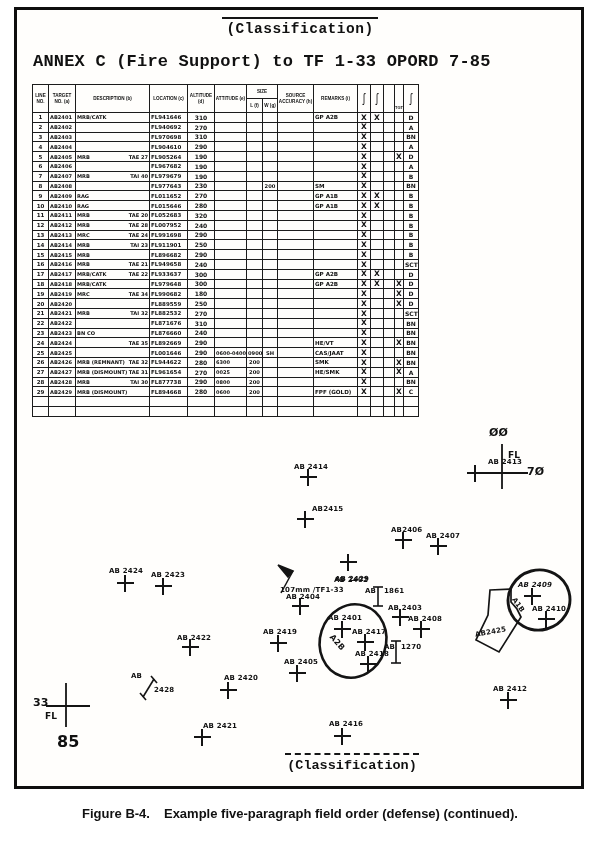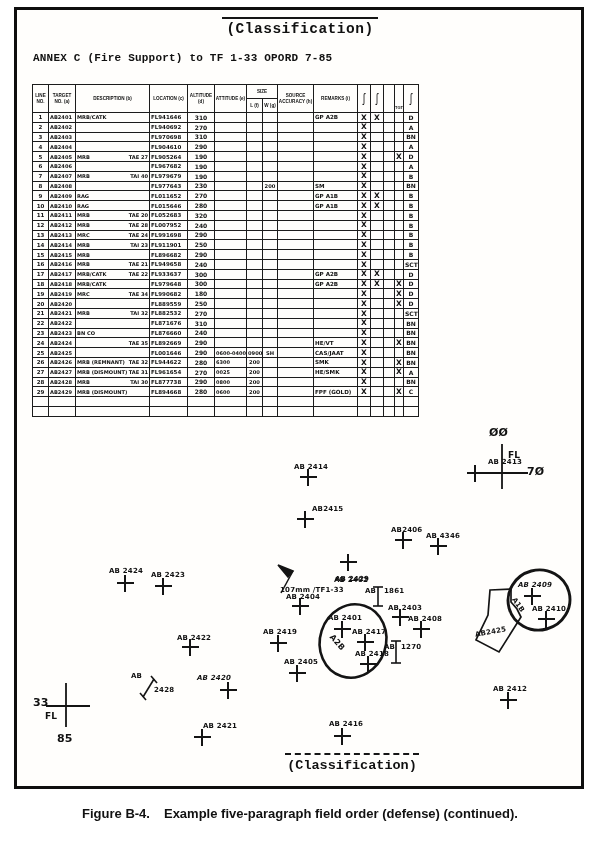--- a/index.html
+++ b/index.html
@@ -9,21 +9,21 @@
   .frame { position:absolute; left:14px; top:7px; width:570px; height:782px; border:3px solid #0e0e0e; background:#fffefc; }
 
   .class-top { position:absolute; top:17px; left:0; width:600px; text-align:center; }
   .class-top span { display:inline-block; border-top:2px solid #151515; padding:2px 4px 0 4px;
     font-family:"Liberation Mono",monospace; font-size:14.5px; font-weight:600; letter-spacing:.5px; }
   .class-bottom { position:absolute; top:753px; left:252px; width:200px; text-align:center; }
   .class-bottom span { display:inline-block; border-top:2px dashed #151515; padding:3px 2px 0 2px;
     font-family:"Liberation Mono",monospace; font-size:13.5px; font-weight:600; }
 
   .annex { position:absolute; top:52px; left:33px; font-family:"Liberation Mono",monospace;
-    font-size:11px; font-weight:600; letter-spacing:.2px; white-space:nowrap; }
+    font-size:17px; font-weight:600; letter-spacing:.2px; white-space:nowrap; }
 
   .hw { font-family:"DejaVu Sans",sans-serif; }
 
   
   .ws { position:absolute; left:32px; top:84px; width:386px; }
   .ws-titlebar { position:relative; height:28px; border-left:1.5px solid #222; }
   .ws-unit { position:absolute; left:14px; top:4px; font-size:11px; font-weight:600; letter-spacing:.4px; }
   .ws-title { position:absolute; left:0; right:0; top:1px; text-align:center; font-size:11.5px; font-weight:700; letter-spacing:.8px; }
   .ws-part { position:absolute; right:12px; bottom:0px; font-size:7px; font-style:italic; font-weight:700; }
 
@@ -677,41 +677,41 @@
       </g>
     </g>
   </svg>
 <div class="cross" style="left: 299.5px; top: 468.5px;"></div>
     <div class="map-lbl" style="left: 294px; top: 463px;">AB 2414</div>
     <div class="cross" style="left: 296.5px; top: 510.5px;"></div>
     <div class="map-lbl" style="left: 312px; top: 505px;">AB2415</div>
     <div class="cross" style="left: 394.5px; top: 531.5px;"></div>
     <div class="map-lbl" style="left: 391px; top: 526px;">AB2406</div>
     <div class="cross" style="left: 429.5px; top: 537.5px;"></div>
-    <div class="map-lbl" style="left: 426px; top: 532px;">AB 4346</div>
+    <div class="map-lbl" style="left: 426px; top: 532px;">AB 2407</div>
     <div class="cross" style="left: 339.5px; top: 553.5px;"></div>
     <div class="map-lbl" style="left: 334px; top: 548px; margin-top: 28px;">AB 2402</div>
     <div class="cross" style="left: 116.5px; top: 574.5px;"></div>
     <div class="map-lbl" style="left: 109px; top: 567px;">AB 2424</div>
     <div class="cross" style="left: 154.5px; top: 577.5px;"></div>
     <div class="map-lbl" style="left: 151px; top: 571px;">AB 2423</div>
     <div class="cross" style="left: 291.5px; top: 597.5px;"></div>
     <div class="map-lbl" style="left: 286px; top: 593px;">AB 2404</div>
     <div class="cross" style="left: 391.5px; top: 608.5px;"></div>
     <div class="map-lbl" style="left: 388px; top: 604px;">AB 2403</div>
     <div class="cross" style="left: 412.5px; top: 620.5px;"></div>
     <div class="map-lbl" style="left: 408px; top: 615px;">AB 2408</div>
     <div class="cross" style="left: 269.5px; top: 634.5px;"></div>
     <div class="map-lbl" style="left: 263px; top: 628px;">AB 2419</div>
     <div class="cross" style="left: 181.5px; top: 638.5px;"></div>
     <div class="map-lbl" style="left: 177px; top: 634px;">AB 2422</div>
     <div class="cross" style="left: 288.5px; top: 664.5px;"></div>
     <div class="map-lbl" style="left: 284px; top: 658px;">AB 2405</div>
     <div class="cross" style="left: 219.5px; top: 681.5px;"></div>
-    <div class="map-lbl" style="left: 197px; top: 674px; font-style: italic;">AB 2420</div>
+    <div class="map-lbl" style="left: 224px; top: 674px;">AB 2420</div>
     <div class="cross" style="left: 499.5px; top: 691.5px;"></div>
     <div class="map-lbl" style="left: 493px; top: 685px;">AB 2412</div>
     <div class="cross" style="left: 193.5px; top: 728.5px;"></div>
     <div class="map-lbl" style="left: 187px; top: 722px; margin-left: 16px;">AB 2421</div>
     <div class="cross" style="left: 333.5px; top: 727.5px;"></div>
     <div class="map-lbl" style="left: 329px; top: 720px;">AB 2416</div>
     <div class="cross" style="left: 466.5px; top: 464.5px;"></div>
     <div class="map-lbl" style="left: 455px; top: 458px; margin-left: 33px;">AB 2413</div>
     <div class="cross" style="left: 333.5px; top: 620.5px;"></div>
     <div class="map-lbl" style="left: 328px; top: 614px;">AB 2401</div>
@@ -721,21 +721,21 @@
     <div class="map-lbl" style="left: 355px; top: 650px;">AB 2418</div>
     <div class="cross" style="left: 523.5px; top: 587.5px;"></div>
     <div class="map-lbl" style="left: 518px; top: 581px; font-style: italic;">AB 2409</div>
     <div class="cross" style="left: 537.5px; top: 610.5px;"></div>
     <div class="map-lbl" style="left: 532px; top: 605px;">AB 2410</div>
     <div class="map-lbl" style="left: 489px; top: 426px; font-size: 11px;">ØØ</div>
     <div class="map-lbl" style="left: 508px; top: 450px; font-size: 9px;">FL</div>
     <div class="map-lbl" style="left: 527px; top: 465px; font-size: 11px;">7Ø</div>
     <div class="map-lbl" style="left: 33px; top: 696px; font-size: 11px;">33</div>
     <div class="map-lbl" style="left: 45px; top: 711px; font-size: 9px;">FL</div>
-    <div class="map-lbl" style="left: 57px; top: 732px; font-size: 11px;">85</div>
+    <div class="map-lbl" style="left: 57px; top: 732px; font-size: 16px;">85</div>
     <div class="map-lbl" style="left: 365px; top: 587px;">AB</div>
     <div class="map-lbl" style="left: 384px; top: 587px;">1861</div>
     <div class="map-lbl" style="left: 384px; top: 643px;">AB</div>
     <div class="map-lbl" style="left: 401px; top: 643px;">1270</div>
     <div class="map-lbl" style="left: 131px; top: 672px;">AB</div>
     <div class="map-lbl" style="left: 154px; top: 686px;">2428</div>
     <div class="map-lbl" style="left: 291px; top: 575px; margin-left: 44px;">AB 2429</div>
     <div class="map-lbl" style="left: 280px; top: 586px;">107mm /TF1-33</div>
     <div class="map-lbl" style="left: 475px; top: 628px; transform: rotate(-10deg);">AB2425</div>
     <div class="map-lbl" style="left: 328px; top: 638px; font-size: 8px; transform: rotate(48deg);">A2B</div>

